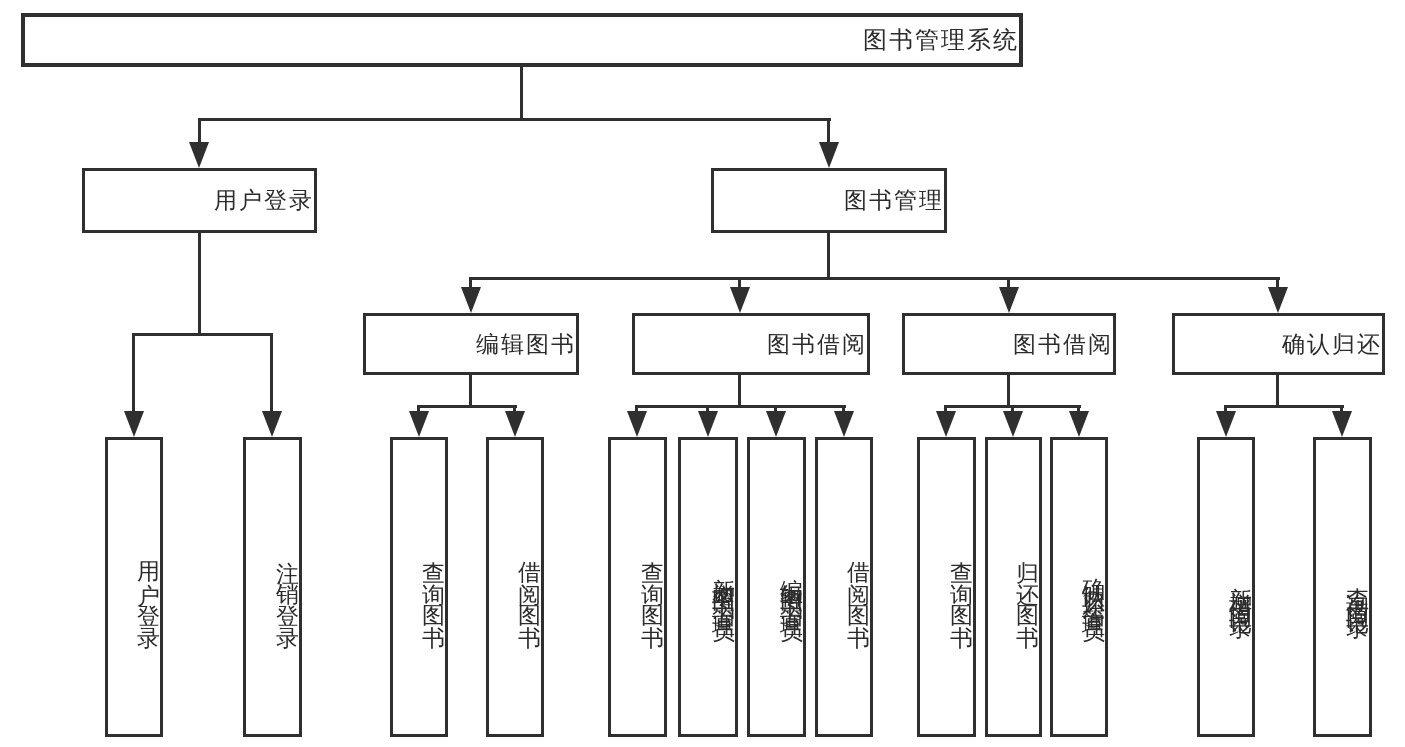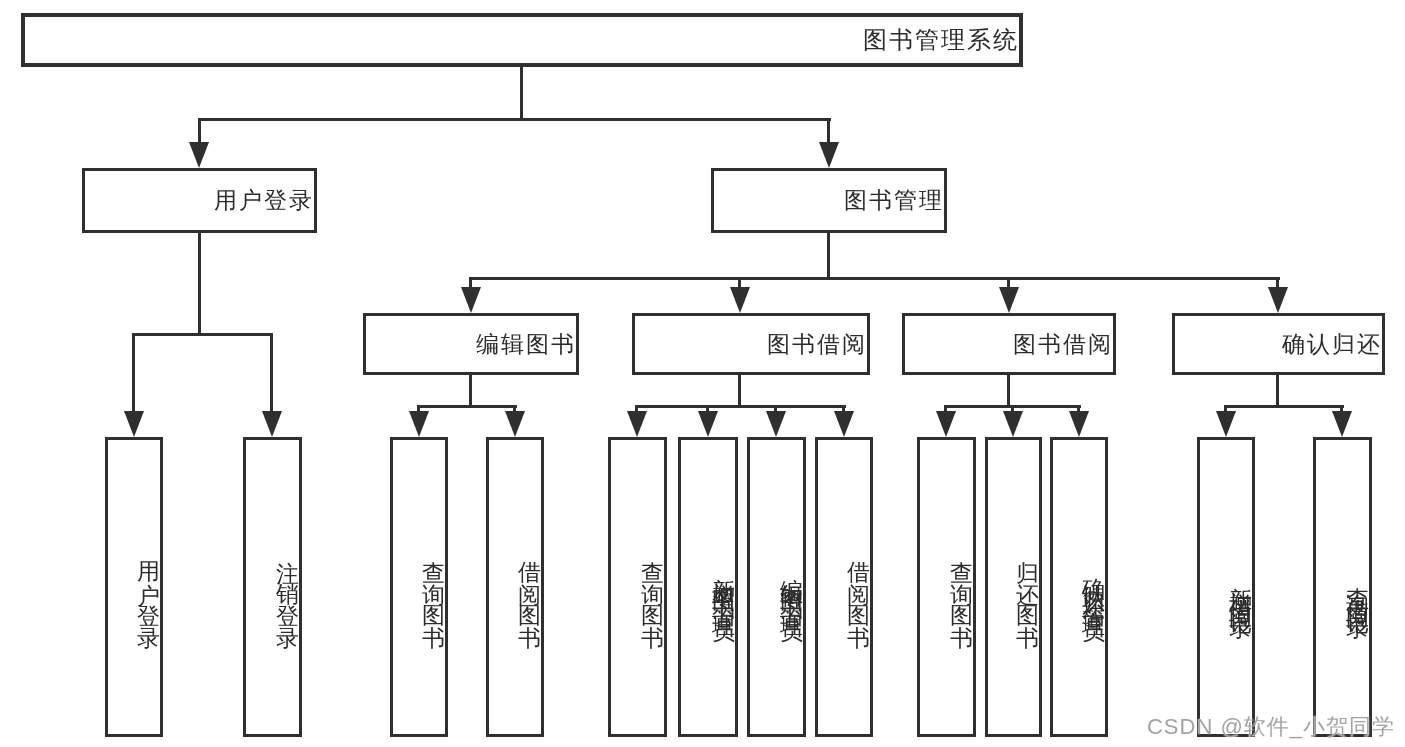--- a/index.html
+++ b/index.html
@@ -187,15 +187,14 @@
   <div class="box leaf" id="n-cb-confirm">
     <span class="v-label">确认归还（管理员）</span>
   </div>
   <div class="box leaf" id="n-br-add">
     <span class="v-label">新增借阅记录</span>
   </div>
   <div class="box leaf" id="n-br-query">
     <span class="v-label">查询借阅记录</span>
   </div>
 
-  <div id="watermark">CSDN @软件_小贺同学</div>
 
 </div>
 
 </body></html>

